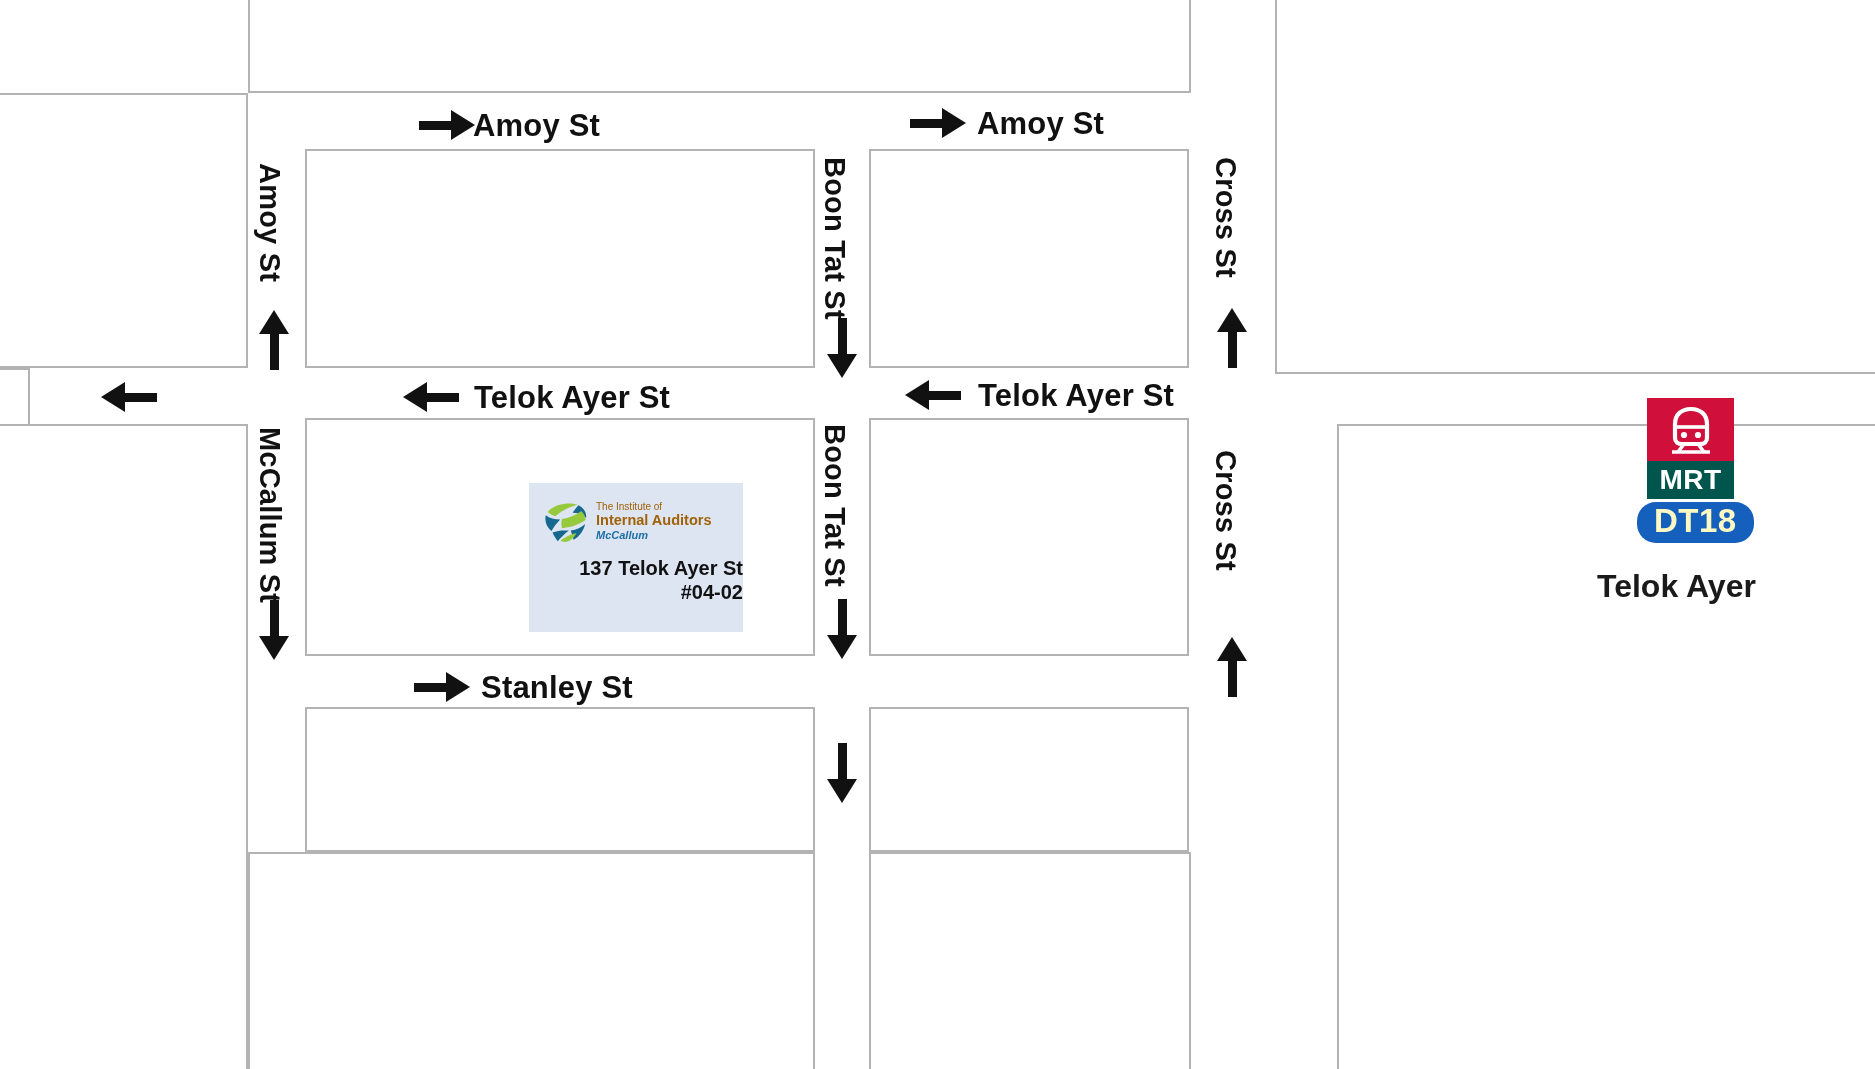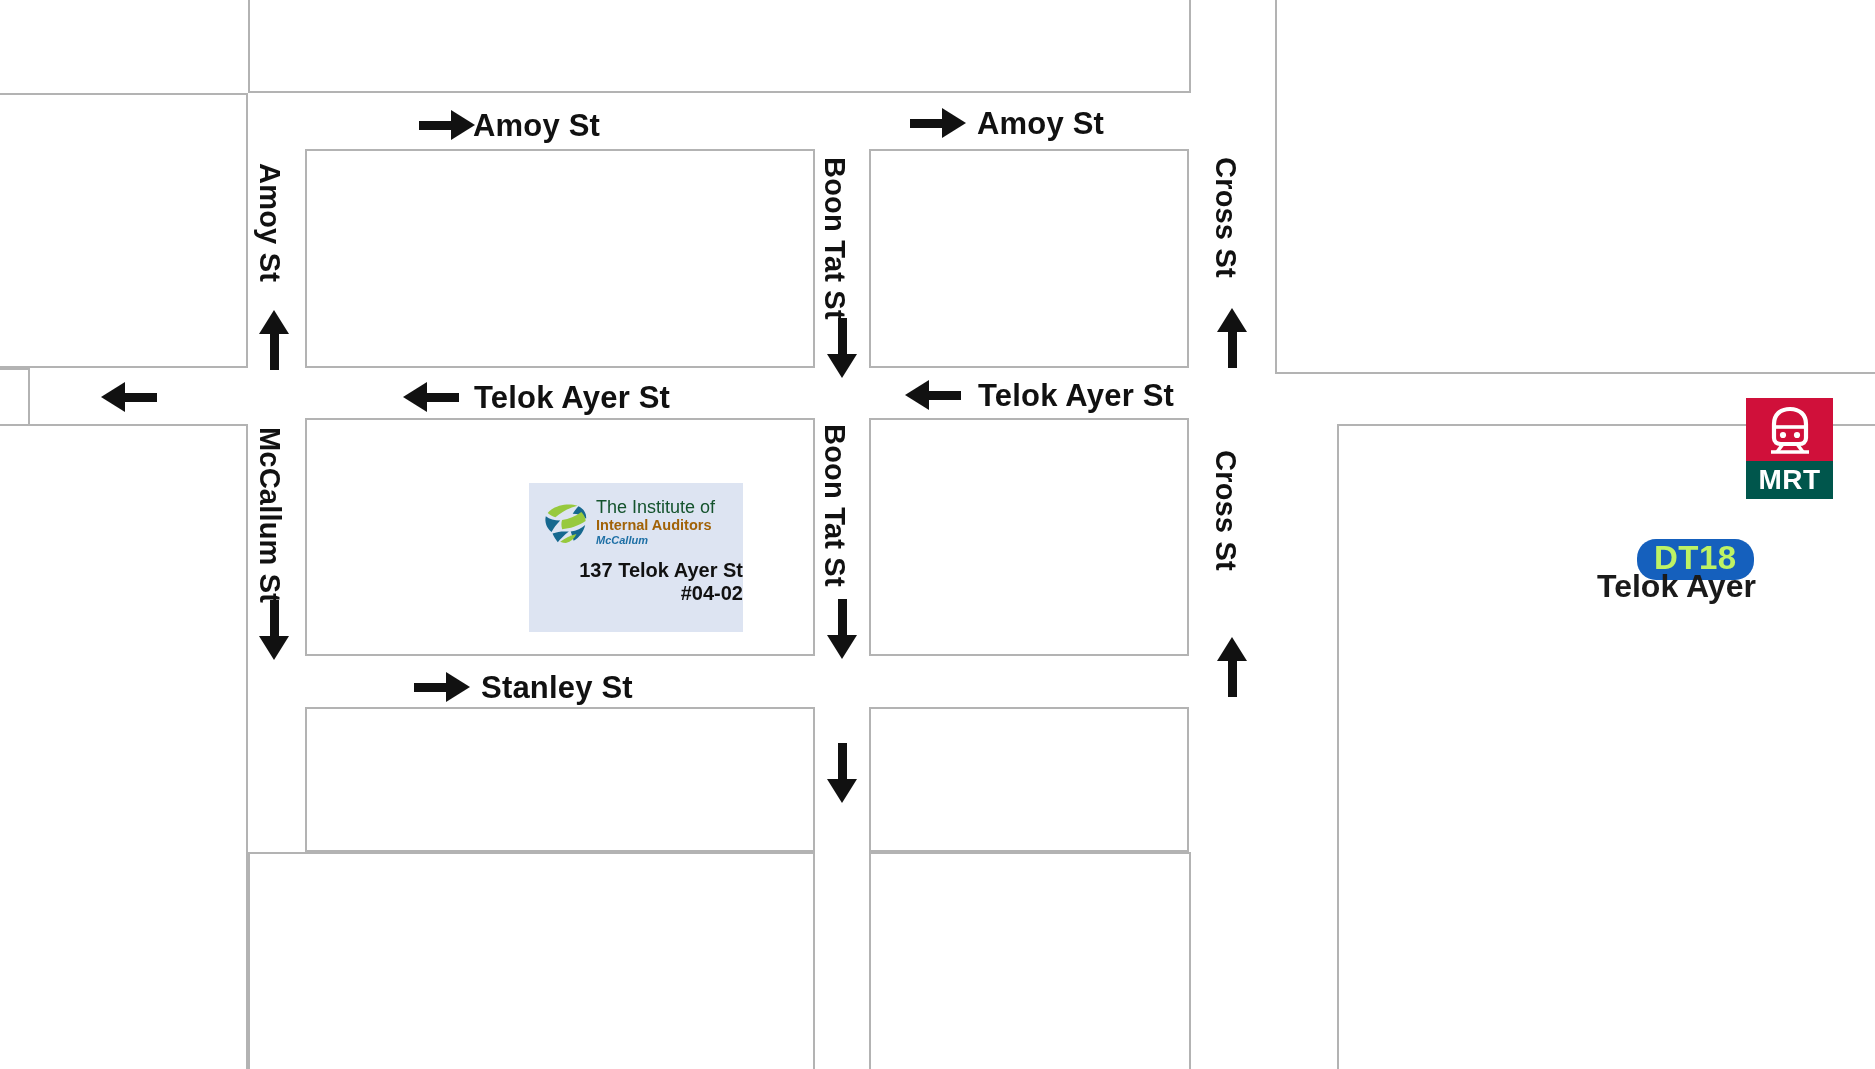--- a/index.html
+++ b/index.html
@@ -34,32 +34,32 @@
 
   .ar-d .shaft{height:36px;width:9px;left:11px;top:0;}
   .ar-d .head{left:0;bottom:0;border-left:15px solid transparent;border-right:15px solid transparent;border-top:24px solid #111;}
   .ar-d{width:30px;height:60px;}
 
   
   #iia{position:absolute;left:529px;top:483px;width:214px;height:149px;background:#dde4f2;}
   #iia .logorow{display:flex;align-items:center;gap:7px;padding:14px 0 0 12px;}
   #iia .globe{width:48px;height:48px;flex:0 0 48px;}
   #iia .txt{line-height:1.12;}
-  #iia .t1{font-size:18px;color:#14532d;font-weight:400;}
+  #iia .t1{font-size:10px;color:#a16207;font-weight:400;}
   #iia .t2{font-size:14.5px;color:#a16207;font-weight:bold;}
   #iia .t3{font-size:11px;color:#1d6fa5;font-style:italic;font-weight:bold;margin-top:1px;}
   #iia .addr{text-align:right;margin-top:12px;font-size:20px;font-weight:bold;color:#111;line-height:1.18;}
 
   
-  #mrt{position:absolute;left:1746px;top:398px;width:87px;height:101px;}
+  #mrt{position:absolute;left:1647px;top:398px;width:87px;height:101px;}
   #mrt .top{height:63px;background:#d0103a;display:flex;align-items:center;justify-content:center;}
   #mrt .bot{height:38px;background:#00564c;display:flex;align-items:center;justify-content:center;}
   #mrt .bot span{color:#fff;font-weight:bold;font-size:28px;letter-spacing:.5px;}
 
-  #dt18{position:absolute;left:1637px;top:539px;background:#1560bd;color:#bef264;font-weight:bold;
+  #dt18{position:absolute;left:1637px;top:502px;background:#1560bd;color:#fef9c3;font-weight:bold;
         font-size:33px;padding:1px 17px 4px;border-radius:19px;letter-spacing:.5px;line-height:1.1;}
 
   #stname{position:absolute;left:1597px;top:568px;font-size:32px;font-weight:bold;color:#1a1a1a;white-space:nowrap;}
 
   #exitstar{position:absolute;left:1763px;top:527px;width:108px;height:108px;}
   #exitstar .lab{position:absolute;left:0;top:0;width:108px;height:108px;display:flex;align-items:center;
                  justify-content:center;color:#ffd100;font-weight:bold;font-size:19px;text-shadow:0 1px 0 #7a0000;}
 </style>
 </head>
 <body>

